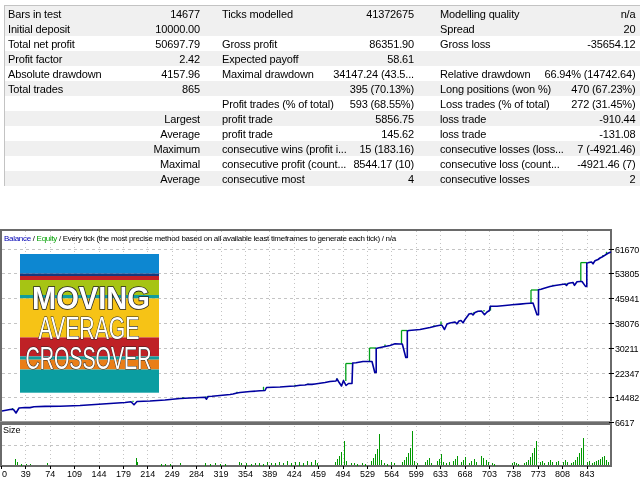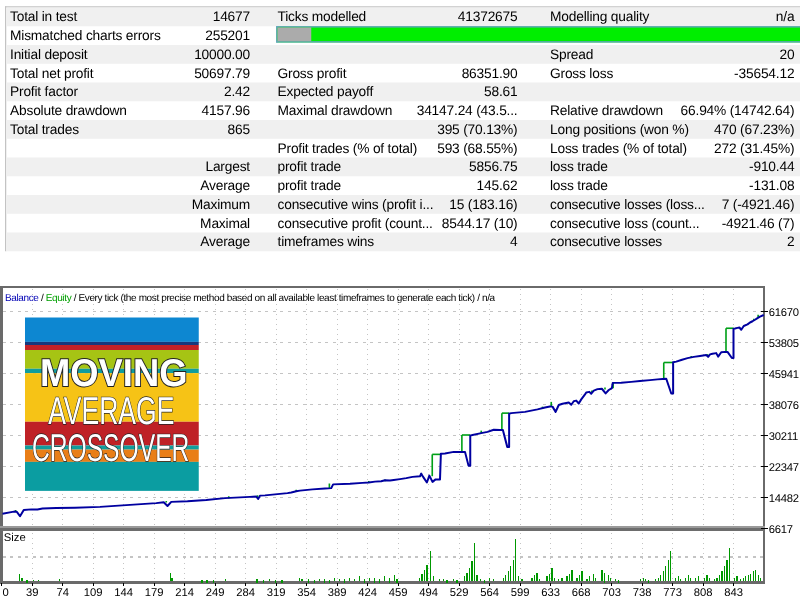--- a/index.html
+++ b/index.html
@@ -11,33 +11,26 @@
 .c{position:absolute;top:1px;height:15px;line-height:15px;white-space:nowrap}
 .l1{left:3px}.v1{right:440px;text-align:center}.l2{left:217px}.v2{right:226px;text-align:center}.l3{left:435px}.v3{right:4.5px;text-align:center}
 #bar{position:absolute;left:216px;top:0;height:12.5px;right:0;border:1px solid #6b9bd2;border-right:none;background:#00ee00}
 #barg{position:absolute;left:0;top:0;bottom:0;width:27px;background:#ababab}
 #chart{position:absolute;left:0;top:228px}
 </style>
 </head>
 <body>
 <div id="tbl">
 <div class="r g">
-      <span class="c l1">Total in test</span>
+      <span class="c l1">Bars in test</span>
       <span class="c v1">14677</span>
       <span class="c l2">Ticks modelled</span>
       <span class="c v2">41372675</span>
       <span class="c l3">Modelling quality</span>
       <span class="c v3">n/a</span>
-    </div>
-<div class="r">
-      <span class="c l1">Mismatched charts errors</span>
-      <span class="c v1">255201</span>
-      <span id="bar">
-        <span id="barg"></span>
-      </span>
     </div>
 <div class="r g">
       <span class="c l1">Initial deposit</span>
       <span class="c v1">10000.00</span>
       <span class="c l3">Spread</span>
       <span class="c v3">20</span>
     </div>
 <div class="r">
       <span class="c l1">Total net profit</span>
       <span class="c v1">50697.79</span>
@@ -96,21 +89,21 @@
     </div>
 <div class="r">
       <span class="c v1">Maximal</span>
       <span class="c l2">consecutive profit (count...</span>
       <span class="c v2">8544.17 (10)</span>
       <span class="c l3">consecutive loss (count...</span>
       <span class="c v3">-4921.46 (7)</span>
     </div>
 <div class="r g">
       <span class="c v1">Average</span>
-      <span class="c l2">timeframes wins</span>
+      <span class="c l2">consecutive most</span>
       <span class="c v2">4</span>
       <span class="c l3">consecutive losses</span>
       <span class="c v3">2</span>
     </div>
 </div>
 <svg id="chart" width="640" height="252" viewBox="0 228 640 252" xmlns="http://www.w3.org/2000/svg">
 
 <rect x="0" y="229" width="612" height="238" fill="#fff"></rect>
 <g fill="#6a6a6a" shape-rendering="crispEdges">
 <rect x="0" y="229" width="612" height="1.5"></rect>

